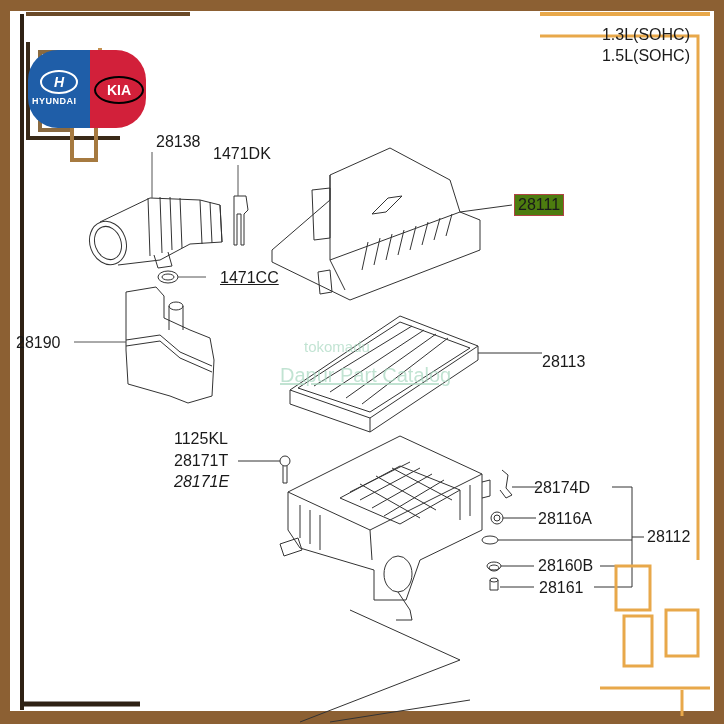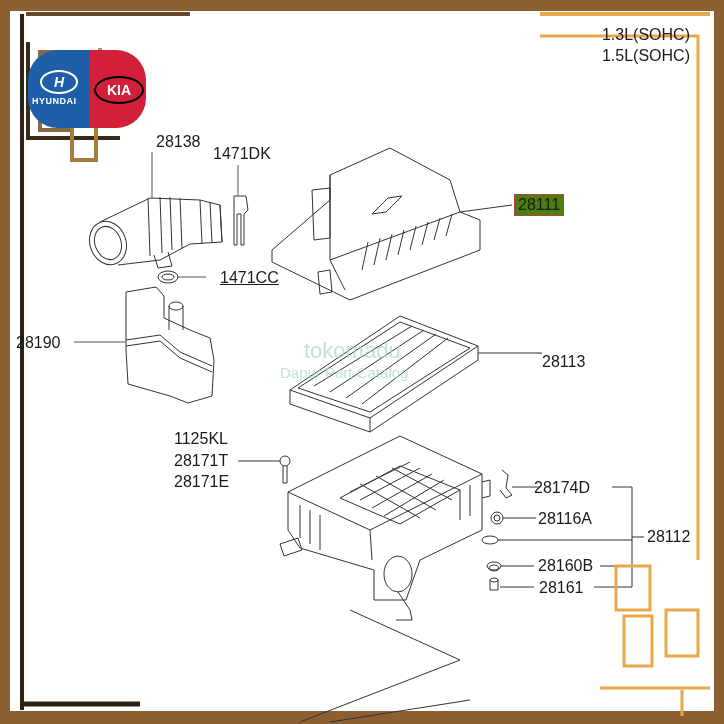--- a/index.html
+++ b/index.html
@@ -8,21 +8,21 @@
     .lbl { position: absolute; font-size: 16px; color: #1a1a1a; line-height: 1; white-space: nowrap; font-family: "Liberation Sans", sans-serif; }
     .engine { position: absolute; right: 34px; top: 25px; font-size: 16px; color: #1a1a1a; text-align: left; line-height: 1.3; }
     .hl { position: absolute; left: 514px; top: 194px; border: 1.5px solid #b04444; background: #4d7c0f; padding: 1px 3px; font-size: 16px; color: #1a1a1a; }
     svg.art { position: absolute; left: 0; top: 0; }
     .logo { position: absolute; left: 28px; top: 50px; width: 118px; height: 78px; }
     .logo-left { position: absolute; left: 0; top: 0; width: 62px; height: 78px; background: #1f5ea8; border-radius: 30px 0 0 30px; }
     .logo-right { position: absolute; left: 62px; top: 0; width: 56px; height: 78px; background: #d2203a; border-radius: 0 30px 30px 0; }
     .hy-txt { position: absolute; left: 4px; top: 46px; color: #fff; font-size: 9px; font-weight: bold; letter-spacing: 0.5px; }
     .kia-oval { position: absolute; left: 66px; top: 26px; width: 46px; height: 24px; border: 2px solid #000000; border-radius: 50%; color: #fff; font-weight: bold; font-size: 14px; text-align: center; line-height: 24px; }
     .hy-oval { position: absolute; left: 12px; top: 20px; width: 34px; height: 20px; border: 2px solid #fff; border-radius: 50%; color: #fff; font-weight: bold; font-style: italic; font-size: 14px; text-align: center; line-height: 20px; }
-    .wm { position: absolute; color: #a8d8c0; opacity: 0.7; font-size: 22px; }
+    .wm { position: absolute; color: #a8d8c0; opacity: 0.7; font-size: 15px; }
   </style>
 </head>
 <body>
 
 <div class="sheet"></div>
 
 <svg class="art" width="724" height="724" stroke="#333" fill="none" stroke-width="1">
 
   <g>
     <ellipse cx="108" cy="243" rx="18" ry="22" transform="rotate(-20 108 243)"></ellipse>
@@ -137,28 +137,28 @@
   <div class="logo-right"></div>
   <div class="kia-oval">KIA</div>
 </div>
 
 <div class="engine">
   <div>1.3L(SOHC)</div>
   <div>1.5L(SOHC)</div>
 </div>
 
 <div class="wm" style="left:304px; top:338px;">tokomadu</div>
-<div class="wm" style="left:280px; top:364px; font-size:15px;">Dapur Part Catalog</div>
+<div class="wm" style="left:280px; top:364px; font-size:20px;text-decoration:underline;">Dapur Part Catalog</div>
 
 <div class="lbl" style="left:126px; top:134px;margin-left:30px;">28138</div>
 <div class="lbl" style="left:206px; top:146px;margin-left:7px;">1471DK</div>
 <div class="lbl" style="left:220px; top:270px;text-decoration:underline;">1471CC</div>
 <div class="hl">28111</div>
 <div class="lbl" style="left:16px; top:335px;">28190</div>
 <div class="lbl" style="left:542px; top:354px;">28113</div>
 <div class="lbl" style="left:174px; top:431px;text-align:center;">1125KL</div>
 <div class="lbl" style="left:174px; top:453px;">28171T</div>
-<div class="lbl" style="left:174px; top:474px;">28171E</div>
+<div class="lbl" style="left:174px; top:474px;font-style:italic;">28171E</div>
 <div class="lbl" style="left:534px; top:480px;">28174D</div>
 <div class="lbl" style="left:538px; top:511px;">28116A</div>
 <div class="lbl" style="left:647px; top:529px;">28112</div>
 <div class="lbl" style="left:538px; top:558px;">28160B</div>
 <div class="lbl" style="left:539px; top:580px;text-align:center;">28161</div>
 
 </body></html>

